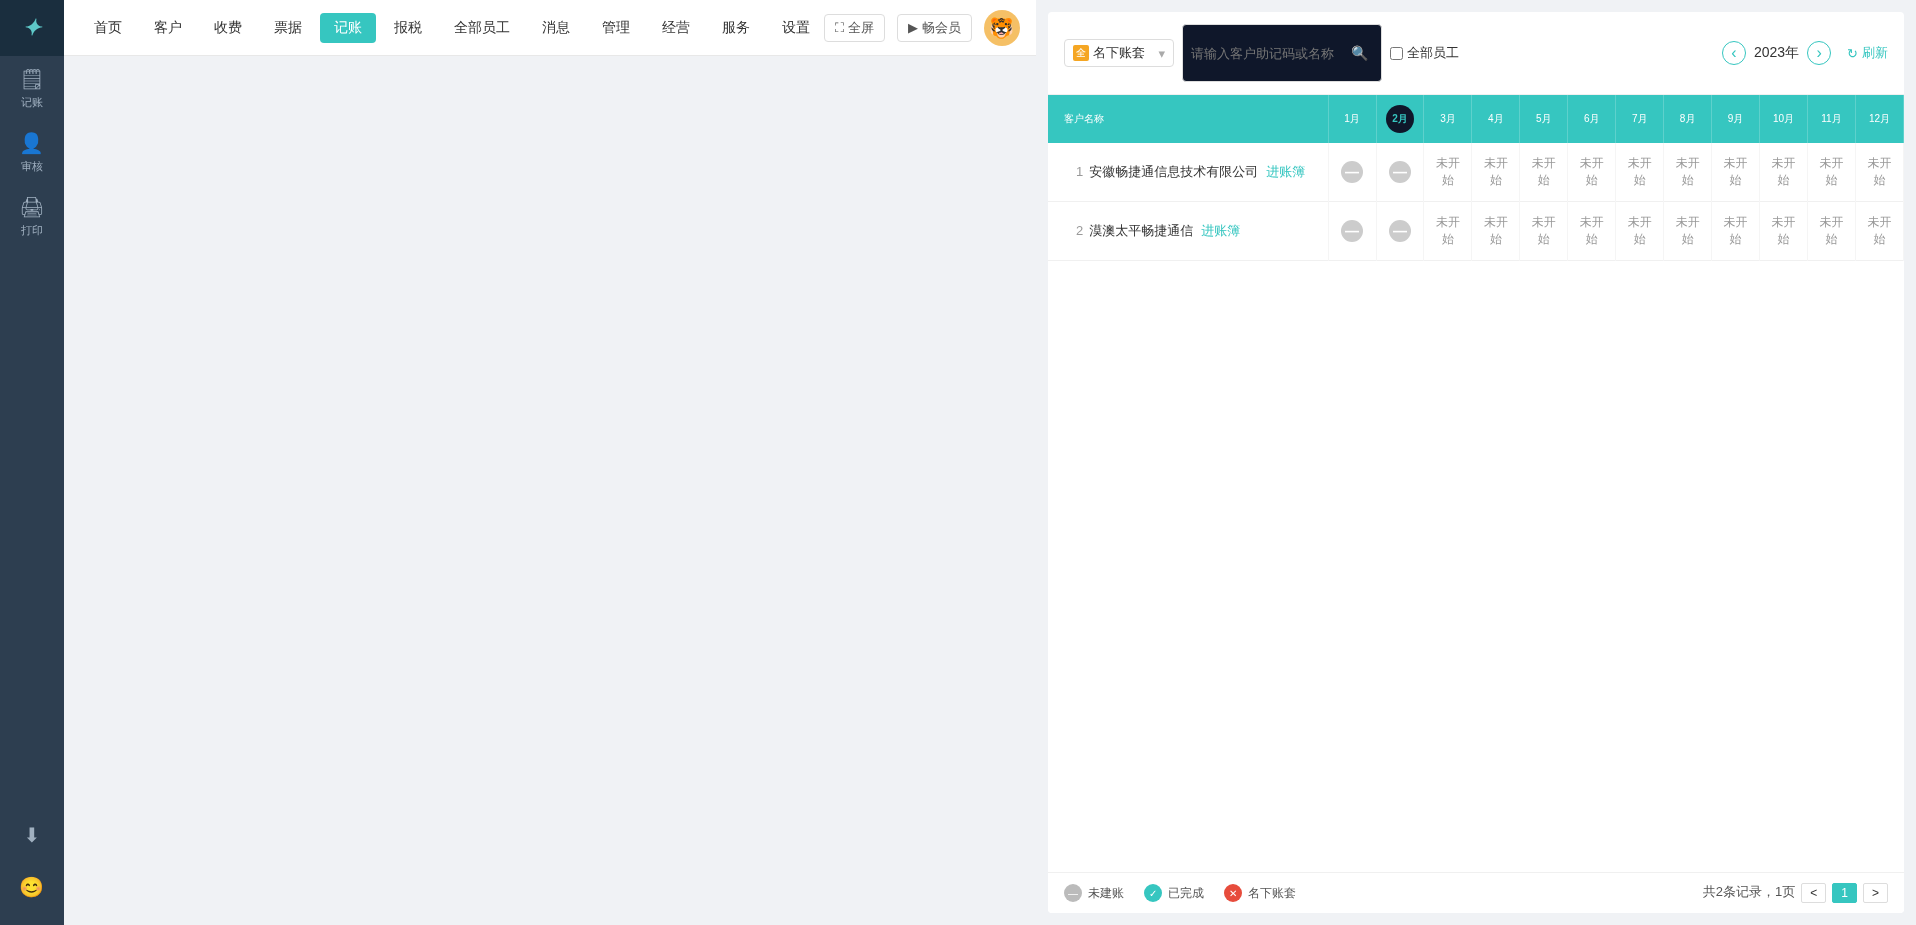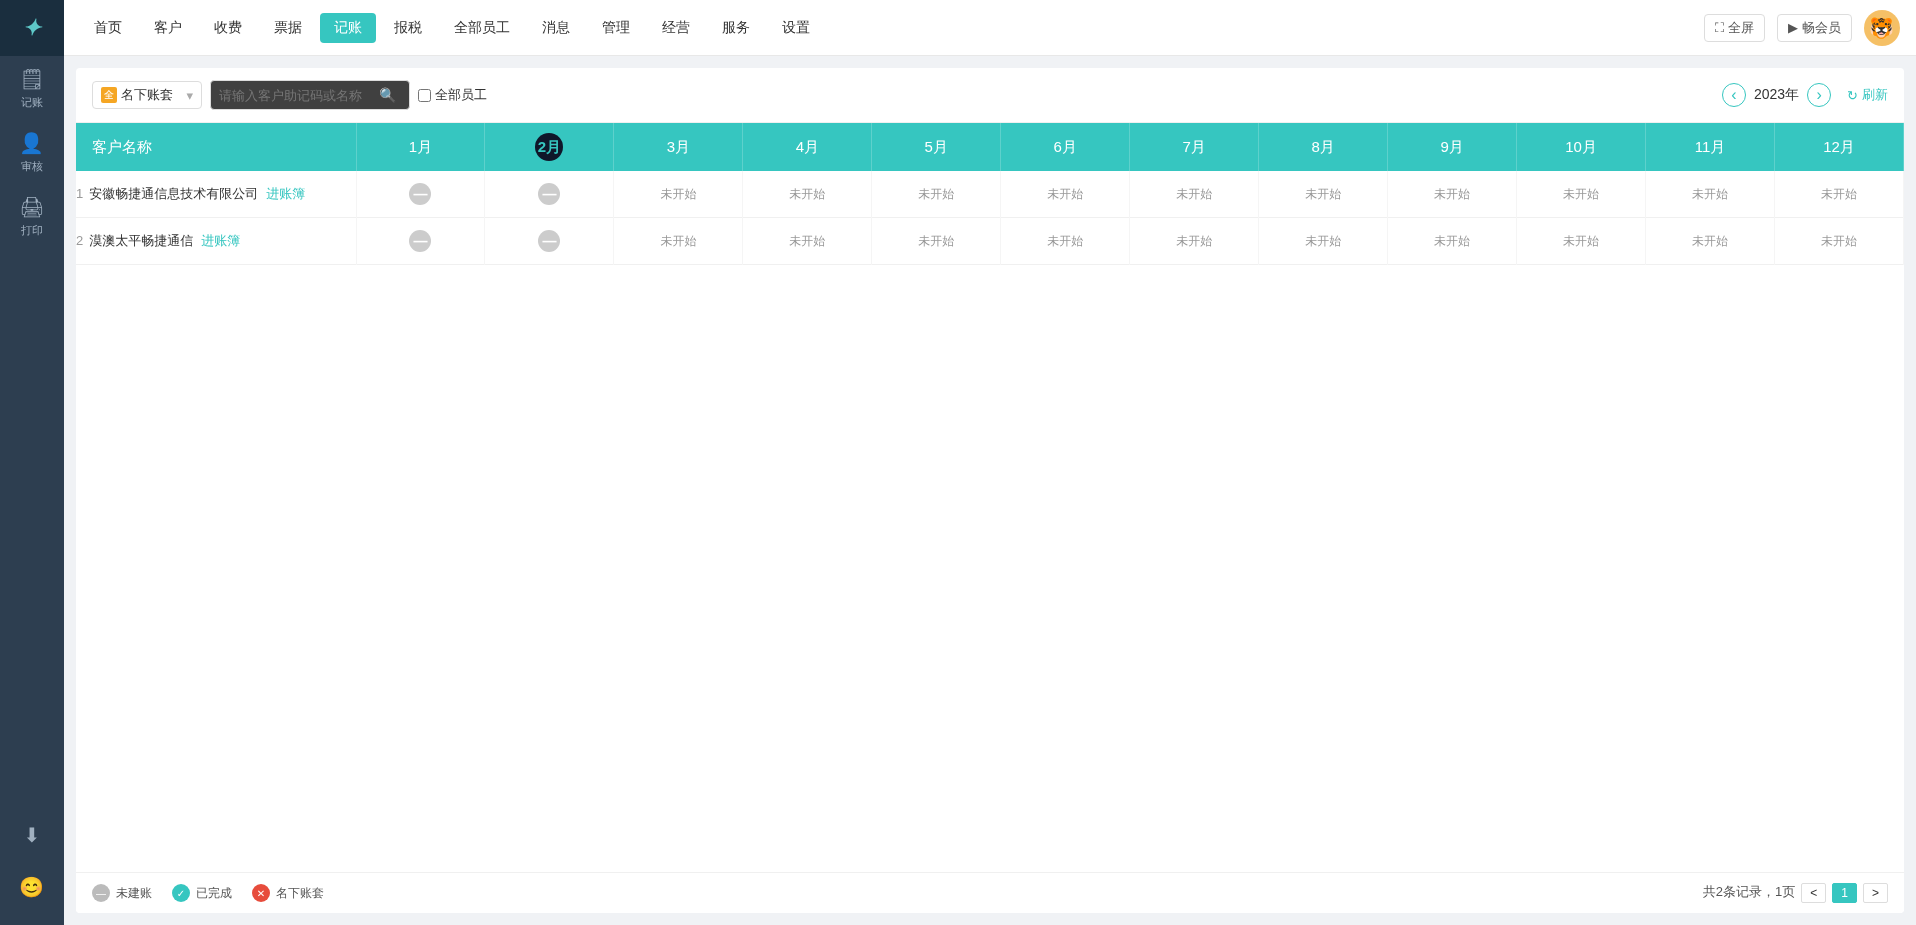--- a/index.html
+++ b/index.html
@@ -46,21 +46,20 @@
       flex-direction: column;
       align-items: center;
       padding-bottom: 12px;
     }
     .sidebar-bottom .sidebar-item { height: 52px; }
 
     
     .main-wrap {
       flex: 1;
       display: flex;
-      flex-direction: column;
       overflow: hidden;
     }
     .topnav {
       background: #fff;
       height: 56px;
       display: flex;
       align-items: center;
       padding: 0 16px;
       border-bottom: 1px solid #e8e8e8;
       flex-shrink: 0;
@@ -168,22 +167,22 @@
       color: #fff;
       font-size: 10px;
       padding: 1px 3px;
       border-radius: 2px;
     }
     .search-input-wrap {
       display: flex;
       align-items: center;
       border: 1px solid #ddd;
       border-radius: 4px;
-      padding: 6px 8px;
-      background: #404040;
+      padding: 20px 8px;
+      background: #0f172a;
       min-width: 200px;
     }
     .search-input-wrap input {
       border: none;
       outline: none;
       font-size: 13px;
       color: #999;
       background: transparent;
       width: 160px;
     }
@@ -250,21 +249,21 @@
       table-layout: fixed;
     }
     thead tr {
       background: #36c6c0;
       color: #fff;
     }
     thead th {
       padding: 10px 8px;
       text-align: center;
       font-weight: normal;
-      font-size: 15px;
+      font-size: 10px;
       border-right: 1px solid rgba(255,255,255,0.2);
     }
     thead th:first-child {
       text-align: left;
       padding-left: 16px;
     }
     .month-circle {
       display: inline-flex;
       align-items: center;
       justify-content: center;
@@ -280,21 +279,21 @@
     }
     tbody td {
       padding: 12px 8px;
       text-align: center;
       font-size: 13px;
       color: #333;
       border-right: 1px solid #f5f5f5;
     }
     tbody td:first-child {
       text-align: left;
-      padding-left: 0;
+      padding-left: 28px;
     }
     .client-name { color: #333; }
     .enter-link {
       color: #36c6c0;
       cursor: pointer;
       margin-left: 8px;
       font-size: 13px;
     }
     .status-not-started { color: #999; font-size: 12px; }
     .status-dash {

